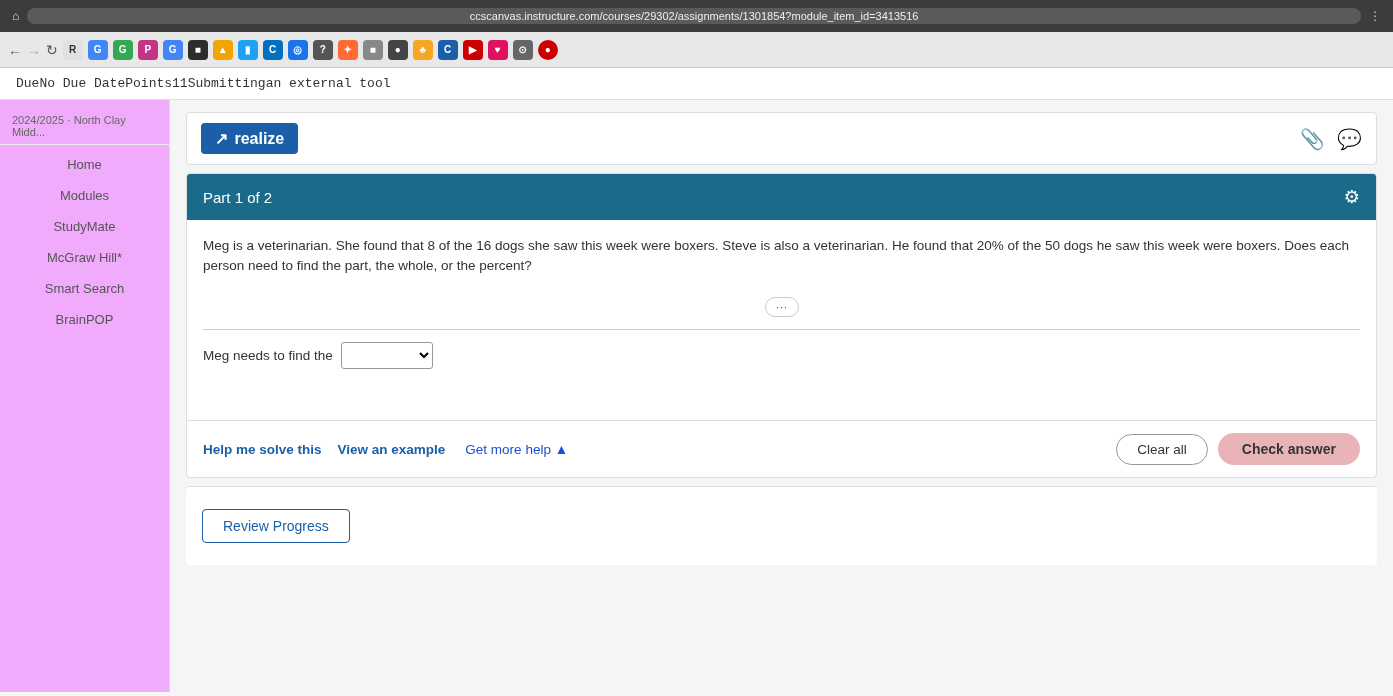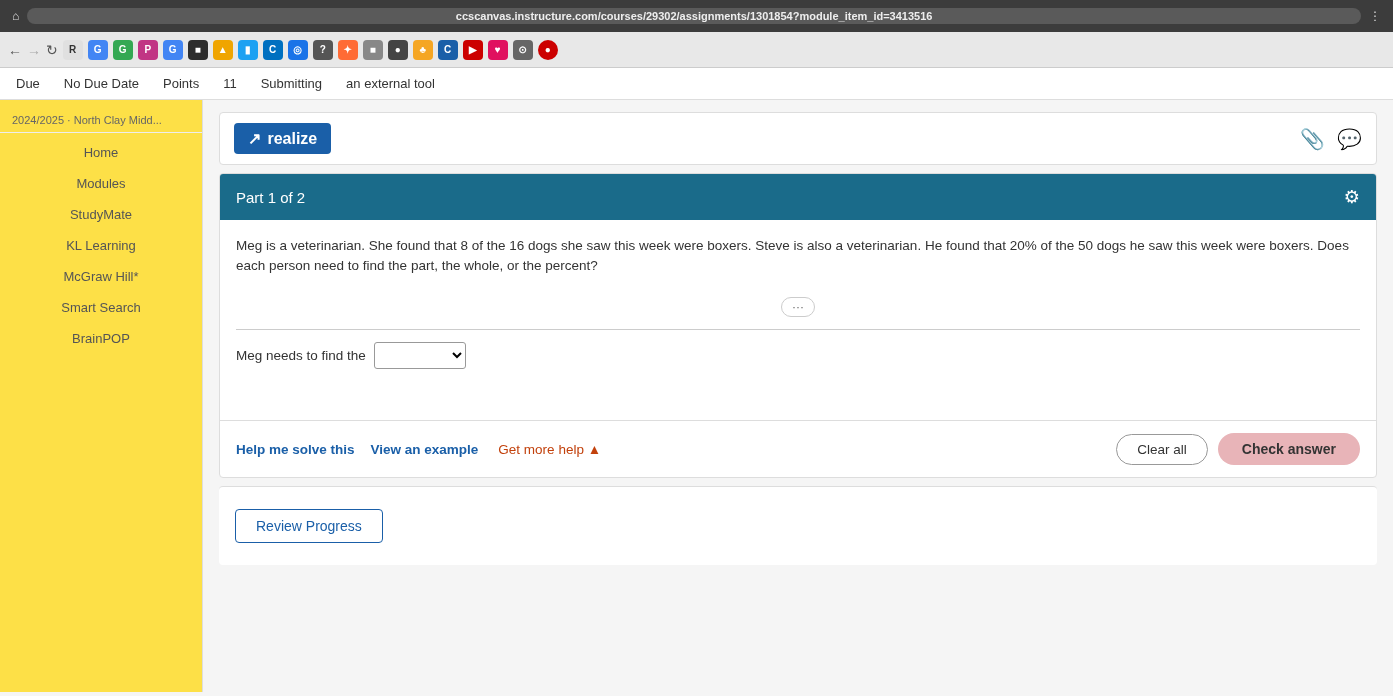--- a/index.html
+++ b/index.html
@@ -17,21 +17,20 @@
       height: 32px;
     }
     .browser-url {
       background: #5a5a5a;
       border-radius: 12px;
       padding: 2px 12px;
       font-size: 11px;
       color: #eee;
       flex: 1;
       text-align: center;
-      font-weight: bold;
     }
     .browser-icons {
       display: flex;
       gap: 6px;
       align-items: center;
       flex-wrap: wrap;
       padding: 4px 0;
     }
     .browser-icon-dot {
       width: 20px;
@@ -45,22 +44,22 @@
     }
 
     
     .page-wrapper {
       display: flex;
       height: calc(696px - 68px - 36px);
     }
 
     
     .sidebar {
-      width: 203px;
-      background: #fde047;
+      width: 170px;
+      background: #f0abfc;
       border-right: 1px solid #ddd;
       padding: 8px 0;
       flex-shrink: 0;
     }
     .sidebar-course {
       font-size: 11px;
       color: #666;
       padding: 6px 12px;
       border-bottom: 1px solid #eee;
       margin-bottom: 4px;
@@ -222,21 +221,21 @@
     }
     .help-link {
       color: #1a5fa8;
       font-weight: bold;
       cursor: pointer;
       font-size: 13.5px;
       text-decoration: none;
       padding-right: 16px;
     }
     .get-more-help {
-      color: #c2410c;
+      color: #1d4ed8;
       font-size: 13.5px;
       cursor: pointer;
       margin-left: 4px;
     }
     .help-bar-right {
       margin-left: auto;
       display: flex;
       gap: 10px;
       align-items: center;
     }
@@ -325,22 +324,22 @@
       align-items: center;
       gap: 6px;
     }
 
     .assignment-top-bar {
       background: #fff;
       border-bottom: 1px solid #ddd;
       padding: 8px 16px;
       display: flex;
       align-items: flex-start;
-      gap: 24px;
       font-size: 13px;
+      font-family: Liberation Mono, monospace;
     }
   </style>
 </head>
 <body>
 
 <div class="browser-bar">
   <span>⌂</span>
   <span class="browser-url">ccscanvas.instructure.com/courses/29302/assignments/1301854?module_item_id=3413516</span>
   <span>⋮</span>
 </div>
@@ -388,23 +387,20 @@
     <div class="sidebar-item">
       <span>Home</span>
     </div>
     <div class="sidebar-item">
       <span>Modules</span>
     </div>
     <div class="sidebar-item">
       <span>StudyMate</span>
     </div>
     <div class="sidebar-item">
-      <span>KL Learning</span>
-    </div>
-    <div class="sidebar-item">
       <span>McGraw Hill*</span>
     </div>
     <div class="sidebar-item">
       <span>Smart Search</span>
     </div>
     <div class="sidebar-item">
       <span>BrainPOP</span>
     </div>
   </div>
 

